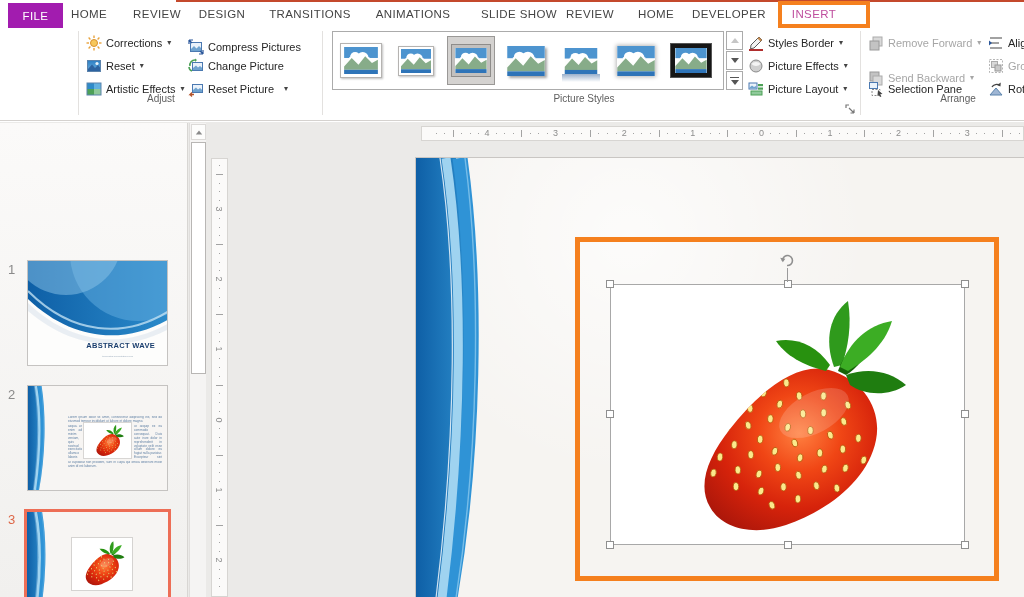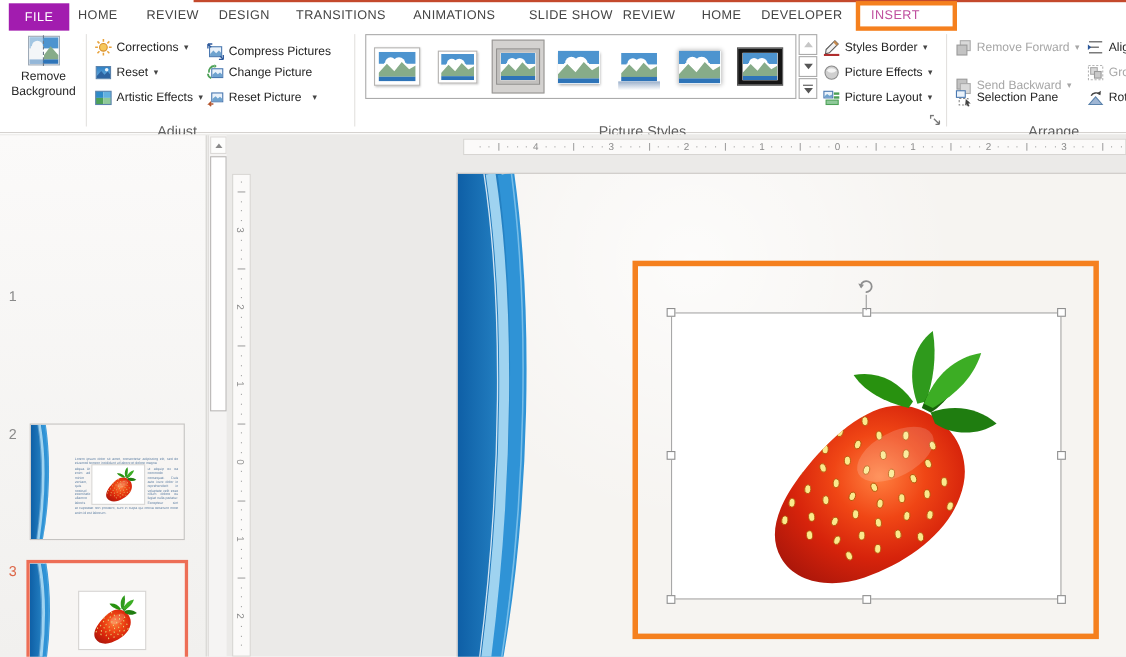--- a/index.html
+++ b/index.html
@@ -13,21 +13,21 @@
   #file-tab{position:absolute;left:8px;top:3px;width:55px;height:25px;background:#a21caf;color:#fff;
     font-size:11.5px;display:flex;align-items:center;justify-content:center;letter-spacing:.4px}
   .tab{position:absolute;top:0;height:28px;display:flex;align-items:center;transform:translateX(-50%);
     font-size:11.5px;color:#444;letter-spacing:.4px;white-space:nowrap;cursor:default}
   .tab.ctx{color:#BF4E9E}
   #format-annotation{position:absolute;left:778px;top:1px;width:92px;height:27px;border:4px solid #F5801E;z-index:40}
 
   
   #ribbon{position:absolute;left:0;top:28px;width:1024px;height:93px;background:#fff;border-bottom:1px solid #D5D2CF}
   .rdiv{position:absolute;top:3px;width:1px;height:84px;background:#E3E1DF}
-  .glabel{position:absolute;top:84px;font-size:13px;color:#5E5E5E;transform:translateX(-50%);white-space:nowrap}
+  .glabel{position:absolute;top:65px;font-size:10px;color:#5E5E5E;transform:translateX(-50%);white-space:nowrap}
   .bigbtn{position:absolute;left:4px;top:2px;width:71px;height:74px;display:flex;flex-direction:column;align-items:center;cursor:default}
   .bigbtn .lbl{font-size:11px;line-height:13px;color:#262626;text-align:center;margin-top:2px}
   .sbtn{position:absolute;height:19px;display:flex;align-items:center;gap:4px;font-size:11px;color:#262626;white-space:nowrap;cursor:default}
   .sbtn .ic{width:16px;height:16px;flex:0 0 16px}
   .caret{font-size:8px;color:#444;margin-left:1px}
   .disabled,.disabled .caret{color:#A6A6A6}
 
   
   #gallery{position:absolute;left:332px;top:3px;width:392px;height:59px;border:1px solid #ABABAB;background:#fff}
   .gi{position:absolute;top:4px;width:48px;height:49px;display:flex;align-items:center;justify-content:center}
@@ -203,33 +203,20 @@
       <span class="tab" style="left: 590px;">REVIEW</span>
       <span class="tab" style="left: 656px;">HOME</span>
       <span class="tab" style="left: 729px;">DEVELOPER</span>
       <span class="tab ctx" style="left: 814px;">INSERT</span>
     </div>
   <div id="format-annotation"></div>
 </div>
 
 <div id="ribbon">
 
-  <div class="bigbtn">
-    <svg width="32" height="32" viewBox="0 0 32 32">
-      <rect x="2" y="3" width="28" height="26" fill="#fff" stroke="#9AA7B4"></rect>
-      <rect x="3" y="4" width="26" height="10" fill="#4D94CF"></rect>
-      <circle cx="10" cy="12" r="5" fill="#fff"></circle>
-        <rect x="4" y="12" width="12" height="4" fill="#fff"></rect>
-      <path d="M16 20 L22 12 L29 20 V24 H16 Z" fill="#87AC89"></path>
-      <rect x="3" y="24" width="26" height="4" fill="#2E74B8"></rect>
-      <rect x="3" y="4" width="12" height="24" fill="#E9EEF3" opacity=".55"></rect>
-      <line x1="15.5" y1="2" x2="15.5" y2="30" stroke="#6A7A8A" stroke-dasharray="3 2"></line>
-    </svg>
-    <span class="lbl">Remove Background</span>
-  </div>
   <div class="rdiv" style="left:78px"></div>
 
   <div class="sbtn" style="left:86px;top:5px">
     <svg class="ic" viewBox="0 0 16 16">
       <g stroke="#E8A33D" stroke-width="1.4">
         <line x1="8" y1="0.5" x2="8" y2="3"></line>
           <line x1="8" y1="13" x2="8" y2="15.5"></line>
         <line x1="0.5" y1="8" x2="3" y2="8"></line>
           <line x1="13" y1="8" x2="15.5" y2="8"></line>
         <line x1="2.6" y1="2.6" x2="4.4" y2="4.4"></line>
@@ -446,20 +433,39 @@
       <span>Rotate</span>
     </div>
   </div>
   <div class="glabel" style="left:958px">Arrange</div>
 </div>
 
 <div id="main">
 
   <div id="thumb-panel">
     <div class="snum" style="top:139px">1</div>
+    <div class="sthumb" style="top:137px">
+      <svg width="141" height="106" viewBox="0 0 141 106">
+        <rect width="141" height="106" fill="#FDFDFC"></rect>
+        <defs>
+            <clipPath id="s1clip">
+              <path d="M0 0 H141 V58 C96 84 44 80 0 38 Z"></path>
+            </clipPath>
+          </defs>
+        <path d="M0 0 H141 V58 C96 84 44 80 0 38 Z" fill="url(#waveG1)"></path>
+        <g clip-path="url(#s1clip)">
+          <circle cx="110" cy="-8" r="68" fill="#5FA9DC" opacity=".55"></circle>
+          <circle cx="38" cy="-22" r="56" fill="#8CC3E8" opacity=".5"></circle>
+          <path d="M0 30 C44 74 96 78 141 50" stroke="#BFE0F2" stroke-width="2" fill="none" opacity=".8"></path>
+        </g>
+        <path d="M0 42 C44 84 96 88 141 62 L141 68 C96 92 44 88 0 50 Z" fill="#DCE4EC" opacity=".6"></path>
+      </svg>
+      <div class="s1-title">ABSTRACT WAVE</div>
+      <div class="s1-cap">templates.presentation.com</div>
+    </div>
 
     <div class="snum" style="top:264px">2</div>
     <div class="sthumb" style="top:262px;background:#F7F5F3">
       <svg style="position:absolute;left:0;top:0" width="18" height="104" viewBox="0 0 68 440" preserveAspectRatio="none">
           <use href="#wave-band"></use>
         </svg>
       <div class="s2-text" style="left:40px;top:30px;width:94px;height:8px" id="lor-top">Lorem ipsum dolor sit amet, consectetur adipiscing elit, sed do eiusmod tempor incididunt ut labore et dolore magna </div>
       <div class="s2-text" style="left:40px;top:39px;width:14px;height:34px" id="lor-left">aliqua. Ut enim ad minim veniam, quis nostrud exercitation ullamco laboris nisi </div>
       <div class="s2-text" style="left:106px;top:39px;width:28px;height:34px" id="lor-right">ut aliquip ex ea commodo consequat. Duis aute irure dolor in reprehenderit in voluptate velit esse cillum dolore eu fugiat nulla pariatur. Excepteur sint occaec</div>
       <div class="s2-text" style="left:40px;top:75px;width:94px;height:14px" id="lor-bottom">at cupidatat non proident, sunt in culpa qui officia deserunt mollit anim id est laborum.</div>

